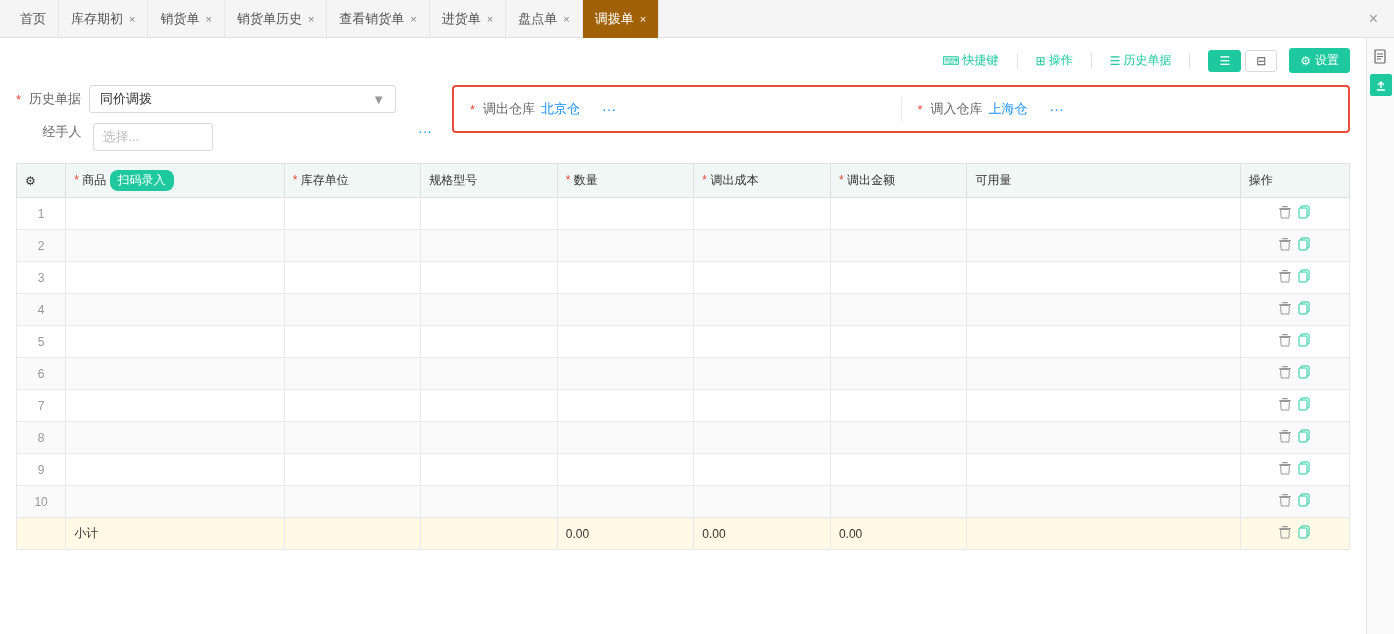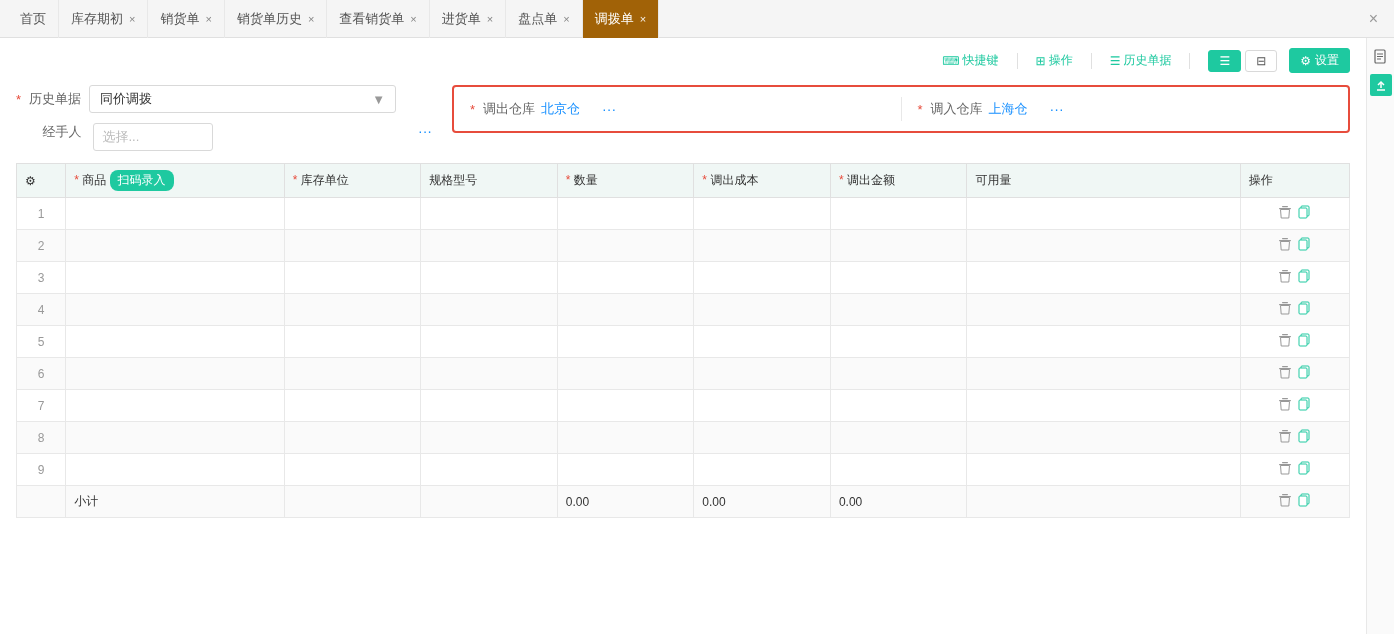--- a/index.html
+++ b/index.html
@@ -656,20 +656,43 @@
                       <rect x="4" y="1" width="6" height="1.2" fill="#999" rx="0.6"></rect>
                       <path d="M2.5 4.5 L3.2 13 L10.8 13 L11.5 4.5Z" stroke="#999" stroke-width="1" fill="none"></path>
                     </svg></span>
                   <span class="icon-btn icon-btn-copy"><svg width="14" height="14" viewBox="0 0 14 14">
                       <rect x="3" y="1" width="8" height="10" rx="1" stroke="#1ec9a0" stroke-width="1" fill="none"></rect>
                       <rect x="1" y="3" width="8" height="10" rx="1" stroke="#1ec9a0" stroke-width="1" fill="white"></rect>
                     </svg></span>
                 </div>
               </td>
             </tr>
+            <tr>
+              <td class="row-num">10</td>
+              <td class="col-product"></td>
+              <td class="col-unit"></td>
+              <td class="col-spec"></td>
+              <td class="col-qty"></td>
+              <td class="col-cost"></td>
+              <td class="col-amount"></td>
+              <td class="col-available"></td>
+              <td class="col-action">
+                <div class="action-icons">
+                  <span class="icon-btn"><svg width="14" height="14" viewBox="0 0 14 14">
+                      <rect x="1" y="3" width="12" height="1.2" fill="#999" rx="0.6"></rect>
+                      <rect x="4" y="1" width="6" height="1.2" fill="#999" rx="0.6"></rect>
+                      <path d="M2.5 4.5 L3.2 13 L10.8 13 L11.5 4.5Z" stroke="#999" stroke-width="1" fill="none"></path>
+                    </svg></span>
+                  <span class="icon-btn icon-btn-copy"><svg width="14" height="14" viewBox="0 0 14 14">
+                      <rect x="3" y="1" width="8" height="10" rx="1" stroke="#1ec9a0" stroke-width="1" fill="none"></rect>
+                      <rect x="1" y="3" width="8" height="10" rx="1" stroke="#1ec9a0" stroke-width="1" fill="white"></rect>
+                    </svg></span>
+                </div>
+              </td>
+            </tr>
             <tr class="subtotal-row">
               <td class="row-num"></td>
               <td class="col-product" style="font-weight: 500;">小计</td>
               <td class="col-unit"></td>
               <td class="col-spec"></td>
               <td class="col-qty">0.00</td>
               <td class="col-cost">0.00</td>
               <td class="col-amount">0.00</td>
               <td class="col-available"></td>
               <td class="col-action">

